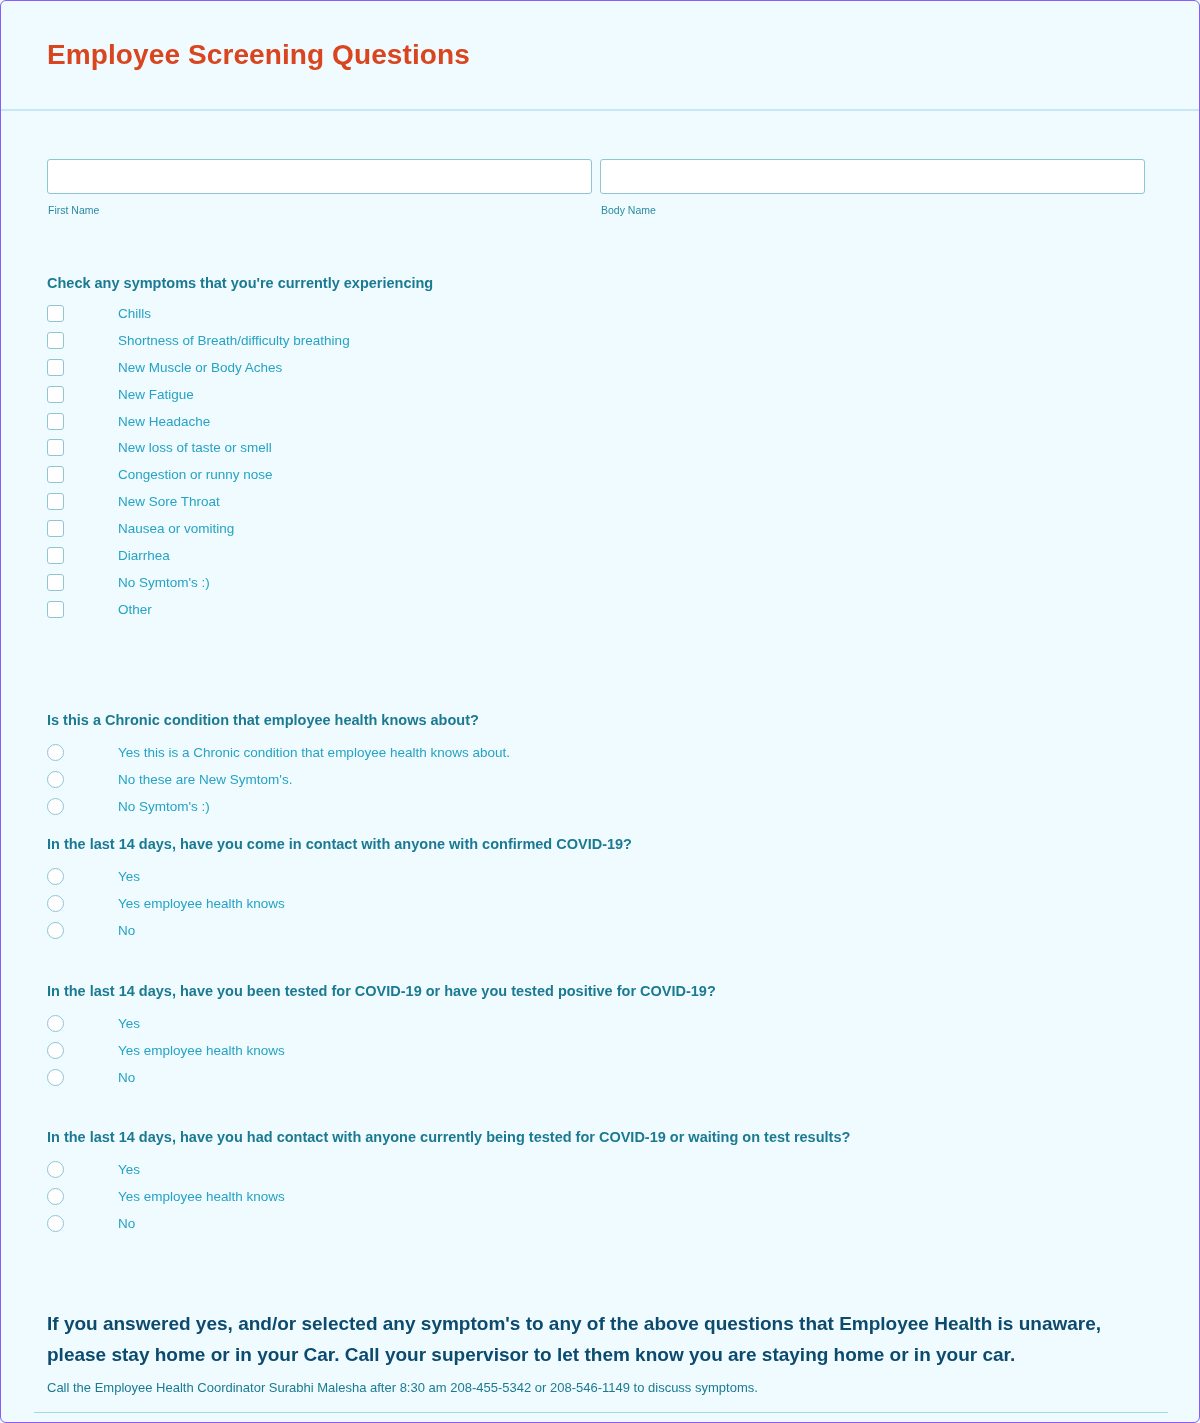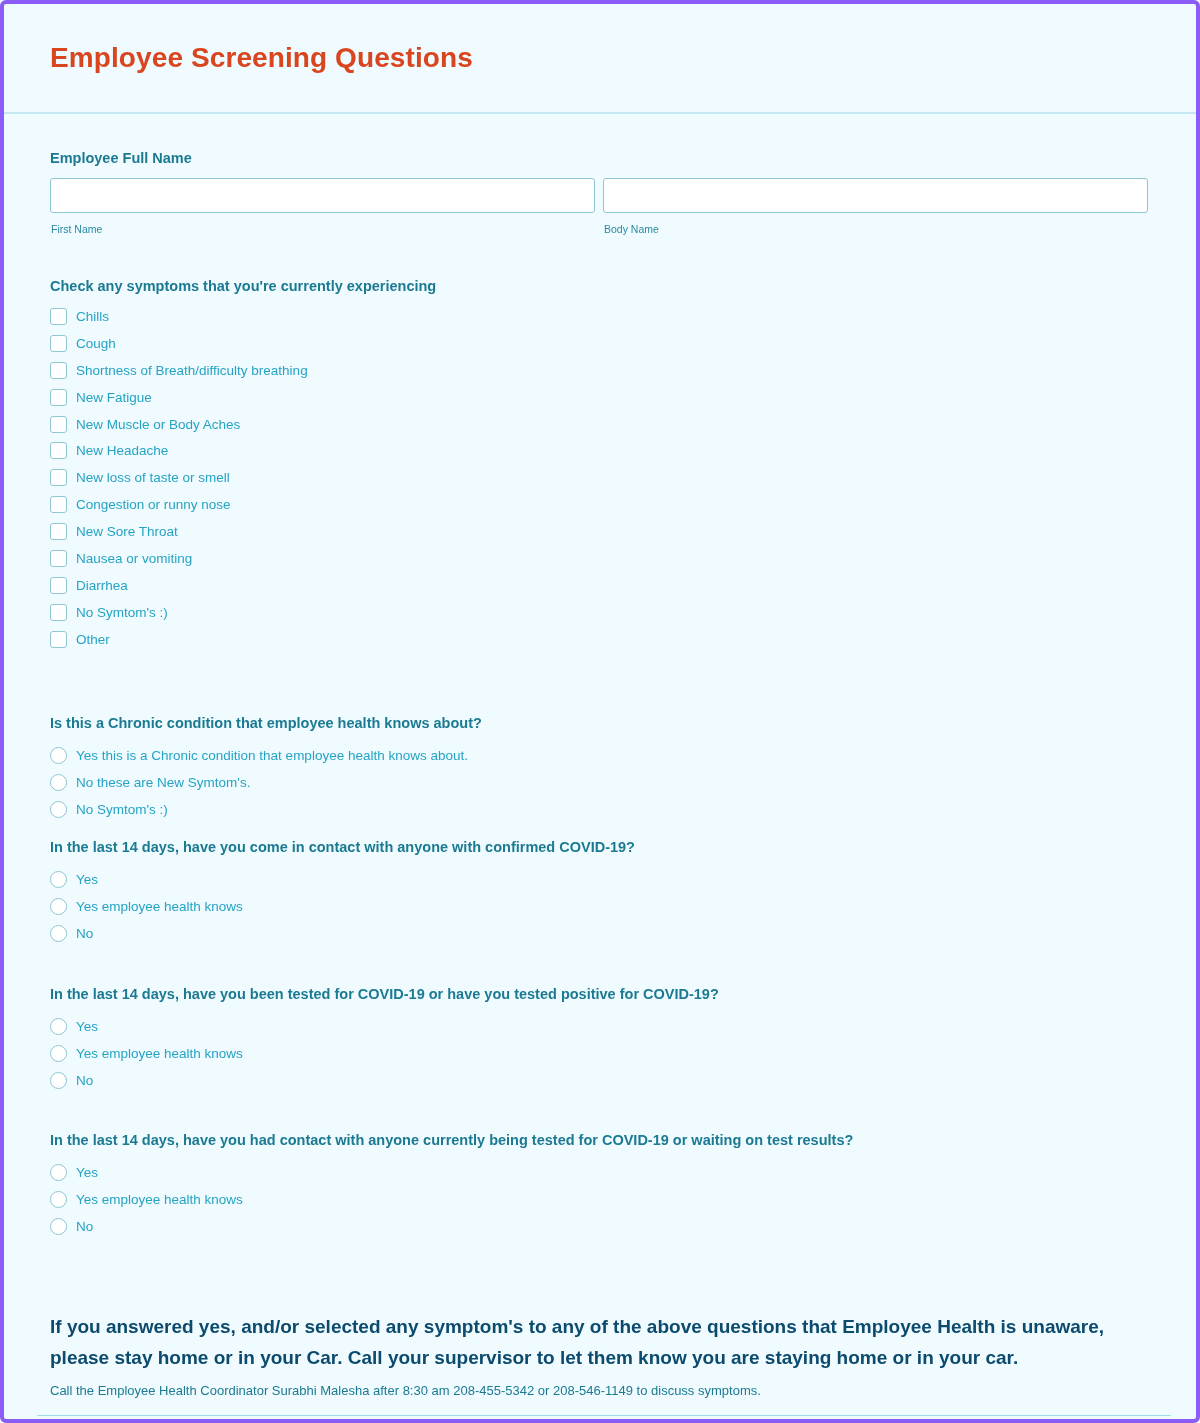--- a/index.html
+++ b/index.html
@@ -8,21 +8,21 @@
       height: 1423px;
       background: #f0fbfe;
       font-family: "Liberation Sans", "DejaVu Sans", sans-serif;
       overflow: hidden;
     }
     .form {
       position: relative;
       width: 1200px;
       height: 1423px;
       background: #effbfe;
-      border: 4px solid #8b5cf6;
+      border: 1px solid #8b5cf6;
       border-radius: 6px;
     }
     .header {
       height: 110px;
       border-bottom: 2px solid #c6e8f3;
       padding: 38px 0 0 46px;
     }
     .title {
       color: #d9451e;
       font-size: 28px;
@@ -69,20 +69,21 @@
     .question {
       position: absolute;
       left: 46px;
     }
     .options { margin-top: 12px; }
     .option {
       display: flex;
       align-items: center;
       height: 26.9px;
       cursor: pointer;
+      gap: 45px;
     }
     .checkbox {
       width: 17px;
       height: 17px;
       border: 1.5px solid #8ec6d3;
       border-radius: 3px;
       background: #ffffff;
       flex-shrink: 0;
       margin-right: 9px;
     }
@@ -128,21 +129,20 @@
 </head>
 <body>
 
 <div class="form">
 
   <div class="header">
     <h1 class="title">Employee Screening Questions</h1>
   </div>
 
   <div class="name-section">
-    <label class="label">Employee Full Name</label>
     <div class="name-row">
       <div class="name-col">
         <input type="text" class="text-input" value="" style="">
         <span class="sublabel">First Name</span>
       </div>
       <div class="name-col">
         <input type="text" class="text-input" value="" style="">
         <span class="sublabel">Body Name</span>
       </div>
     </div>
@@ -150,33 +150,29 @@
 
   <div class="question" style="top: 274px;">
     <label class="label">Check any symptoms that you're currently experiencing</label>
     <div class="options" style="margin-top: 9px;">
         <div class="option">
           <span class="checkbox"></span>
           <span class="opt-label">Chills</span>
         </div>
         <div class="option">
           <span class="checkbox"></span>
-          <span class="opt-label">Cough</span>
-        </div>
-        <div class="option">
-          <span class="checkbox"></span>
           <span class="opt-label">Shortness of Breath/difficulty breathing</span>
         </div>
         <div class="option">
           <span class="checkbox"></span>
+          <span class="opt-label">New Muscle or Body Aches</span>
+        </div>
+        <div class="option">
+          <span class="checkbox"></span>
           <span class="opt-label">New Fatigue</span>
-        </div>
-        <div class="option">
-          <span class="checkbox"></span>
-          <span class="opt-label">New Muscle or Body Aches</span>
         </div>
         <div class="option">
           <span class="checkbox"></span>
           <span class="opt-label">New Headache</span>
         </div>
         <div class="option">
           <span class="checkbox"></span>
           <span class="opt-label">New loss of taste or smell</span>
         </div>
         <div class="option">

